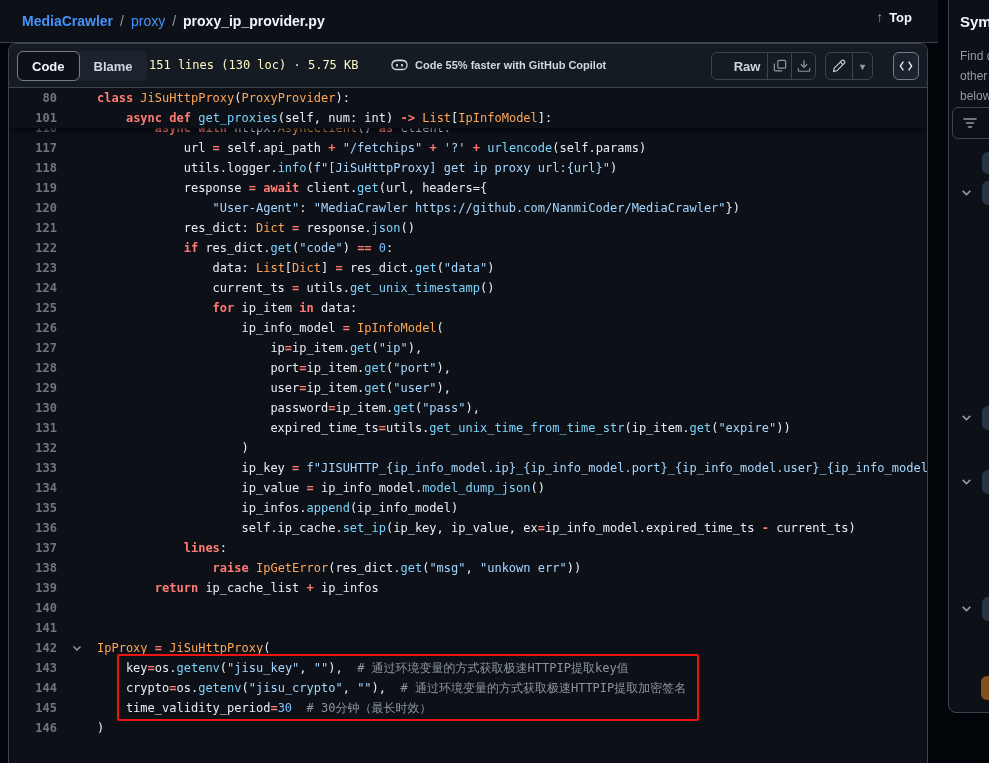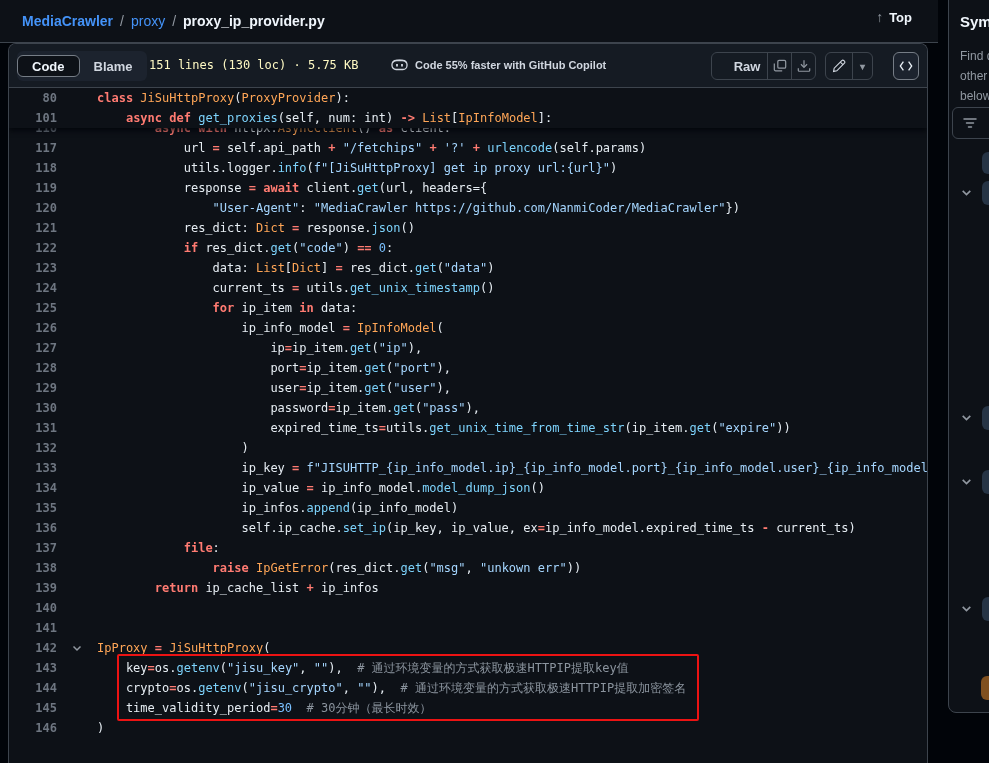--- a/index.html
+++ b/index.html
@@ -20,21 +20,21 @@
   .top-btn .arrow { color:#9198a1; font-size:14px; font-weight:400; }
 
   
   .filebox { position:absolute; left:8px; top:43px; width:920px; height:720px;
              background:#0d1117; border:1px solid #3d444d; border-bottom:none;
              border-radius:8px 8px 0 0; overflow:hidden; }
   .file-header { position:relative; height:44px; background:#151b23;
                  border-bottom:1px solid #3d444d; }
   .seg-wrap { position:absolute; left:8px; top:7px; height:30px; background:#1c232e;
               border-radius:6px; display:flex; align-items:center; }
-  .seg { height:22px; display:flex; align-items:center; padding:0 14px;
+  .seg { height:30px; display:flex; align-items:center; padding:0 14px;
          font-size:13px; color:#d1d7e0; font-weight:700; border-radius:6px; cursor:pointer; }
   .seg.active { background:#0d1117; border:1px solid #767d86; color:#f0f6fc; }
   .file-meta { position:absolute; left:140px; top:14px; color:#fef9c3;
                font:12px "DejaVu Sans Mono", monospace; }
   .copilot { position:absolute; left:382px; top:13px; display:flex; align-items:center;
              gap:7px; color:#d1d7e0; font-size:11px; font-weight:700; cursor:pointer; }
   .btn-group { position:absolute; top:8px; height:28px; display:flex;
                border:1px solid #3d444d; border-radius:6px; background:#151b23; }
   .btn-group .btn { display:flex; align-items:center; justify-content:center;
                     color:#d1d7e0; font-size:13px; font-weight:700; cursor:pointer; }
@@ -169,21 +169,21 @@
         <div class="code-line"><span class="ln">127</span><span class="fold"></span><span class="src"><span class="tok-w">                        ip</span><span class="tok-k">=</span><span class="tok-w">ip_item.</span><span class="tok-f">get</span><span class="tok-w">(</span><span class="tok-s">"ip"</span><span class="tok-w">),</span></span></div>
         <div class="code-line"><span class="ln">128</span><span class="fold"></span><span class="src"><span class="tok-w">                        port</span><span class="tok-k">=</span><span class="tok-w">ip_item.</span><span class="tok-f">get</span><span class="tok-w">(</span><span class="tok-s">"port"</span><span class="tok-w">),</span></span></div>
         <div class="code-line"><span class="ln">129</span><span class="fold"></span><span class="src"><span class="tok-w">                        user</span><span class="tok-k">=</span><span class="tok-w">ip_item.</span><span class="tok-f">get</span><span class="tok-w">(</span><span class="tok-s">"user"</span><span class="tok-w">),</span></span></div>
         <div class="code-line"><span class="ln">130</span><span class="fold"></span><span class="src"><span class="tok-w">                        password</span><span class="tok-k">=</span><span class="tok-w">ip_item.</span><span class="tok-f">get</span><span class="tok-w">(</span><span class="tok-s">"pass"</span><span class="tok-w">),</span></span></div>
         <div class="code-line"><span class="ln">131</span><span class="fold"></span><span class="src"><span class="tok-w">                        expired_time_ts</span><span class="tok-k">=</span><span class="tok-w">utils.</span><span class="tok-f">get_unix_time_from_time_str</span><span class="tok-w">(ip_item.</span><span class="tok-f">get</span><span class="tok-w">(</span><span class="tok-s">"expire"</span><span class="tok-w">))</span></span></div>
         <div class="code-line"><span class="ln">132</span><span class="fold"></span><span class="src"><span class="tok-w">                    )</span></span></div>
         <div class="code-line"><span class="ln">133</span><span class="fold"></span><span class="src"><span class="tok-w">                    ip_key </span><span class="tok-k">=</span><span class="tok-w"> </span><span class="tok-s">f"JISUHTTP_{ip_info_model.ip}_{ip_info_model.port}_{ip_info_model.user}_{ip_info_model</span></span></div>
         <div class="code-line"><span class="ln">134</span><span class="fold"></span><span class="src"><span class="tok-w">                    ip_value </span><span class="tok-k">=</span><span class="tok-w"> ip_info_model.</span><span class="tok-f">model_dump_json</span><span class="tok-w">()</span></span></div>
         <div class="code-line"><span class="ln">135</span><span class="fold"></span><span class="src"><span class="tok-w">                    ip_infos.</span><span class="tok-f">append</span><span class="tok-w">(ip_info_model)</span></span></div>
         <div class="code-line"><span class="ln">136</span><span class="fold"></span><span class="src"><span class="tok-w">                    self.ip_cache.</span><span class="tok-f">set_ip</span><span class="tok-w">(ip_key, ip_value, ex</span><span class="tok-k">=</span><span class="tok-w">ip_info_model.expired_time_ts </span><span class="tok-k">-</span><span class="tok-w"> current_ts)</span></span></div>
-        <div class="code-line"><span class="ln">137</span><span class="fold"></span><span class="src"><span class="tok-w">            </span><span class="tok-k">file</span><span class="tok-w">:</span></span></div>
+        <div class="code-line"><span class="ln">137</span><span class="fold"></span><span class="src"><span class="tok-w">            </span><span class="tok-k">lines</span><span class="tok-w">:</span></span></div>
         <div class="code-line"><span class="ln">138</span><span class="fold"></span><span class="src"><span class="tok-w">                </span><span class="tok-k">raise</span><span class="tok-w"> </span><span class="tok-t">IpGetError</span><span class="tok-w">(res_dict.</span><span class="tok-f">get</span><span class="tok-w">(</span><span class="tok-s">"msg"</span><span class="tok-w">, </span><span class="tok-s">"unkown err"</span><span class="tok-w">))</span></span></div>
         <div class="code-line"><span class="ln">139</span><span class="fold"></span><span class="src"><span class="tok-w">        </span><span class="tok-k">return</span><span class="tok-w"> ip_cache_list </span><span class="tok-k">+</span><span class="tok-w"> ip_infos</span></span></div>
         <div class="code-line"><span class="ln">140</span><span class="fold"></span><span class="src"></span></div>
         <div class="code-line"><span class="ln">141</span><span class="fold"></span><span class="src"></span></div>
         <div class="code-line"><span class="ln">142</span><span class="fold"><svg width="12" height="12" viewBox="0 0 12 12" fill="none" stroke="#9198a1" stroke-width="1.5">
               <path d="M2.5 4.5 L6 8 L9.5 4.5"></path>
             </svg></span><span class="src"><span class="tok-t">IpProxy</span><span class="tok-w"> </span><span class="tok-k">=</span><span class="tok-w"> </span><span class="tok-t">JiSuHttpProxy</span><span class="tok-w">(</span></span></div>
         <div class="code-line"><span class="ln">143</span><span class="fold"></span><span class="src"><span class="tok-w">    key</span><span class="tok-k">=</span><span class="tok-w">os.</span><span class="tok-f">getenv</span><span class="tok-w">(</span><span class="tok-s">"jisu_key"</span><span class="tok-w">, </span><span class="tok-s">""</span><span class="tok-w">),  </span><span class="tok-c"># 通过环境变量的方式获取极速HTTPIP提取key值</span></span></div>
         <div class="code-line"><span class="ln">144</span><span class="fold"></span><span class="src"><span class="tok-w">    crypto</span><span class="tok-k">=</span><span class="tok-w">os.</span><span class="tok-f">getenv</span><span class="tok-w">(</span><span class="tok-s">"jisu_crypto"</span><span class="tok-w">, </span><span class="tok-s">""</span><span class="tok-w">),  </span><span class="tok-c"># 通过环境变量的方式获取极速HTTPIP提取加密签名</span></span></div>
         <div class="code-line"><span class="ln">145</span><span class="fold"></span><span class="src"><span class="tok-w">    time_validity_period</span><span class="tok-k">=</span><span class="tok-n">30</span><span class="tok-w">  </span><span class="tok-c"># 30分钟（最长时效）</span></span></div>

